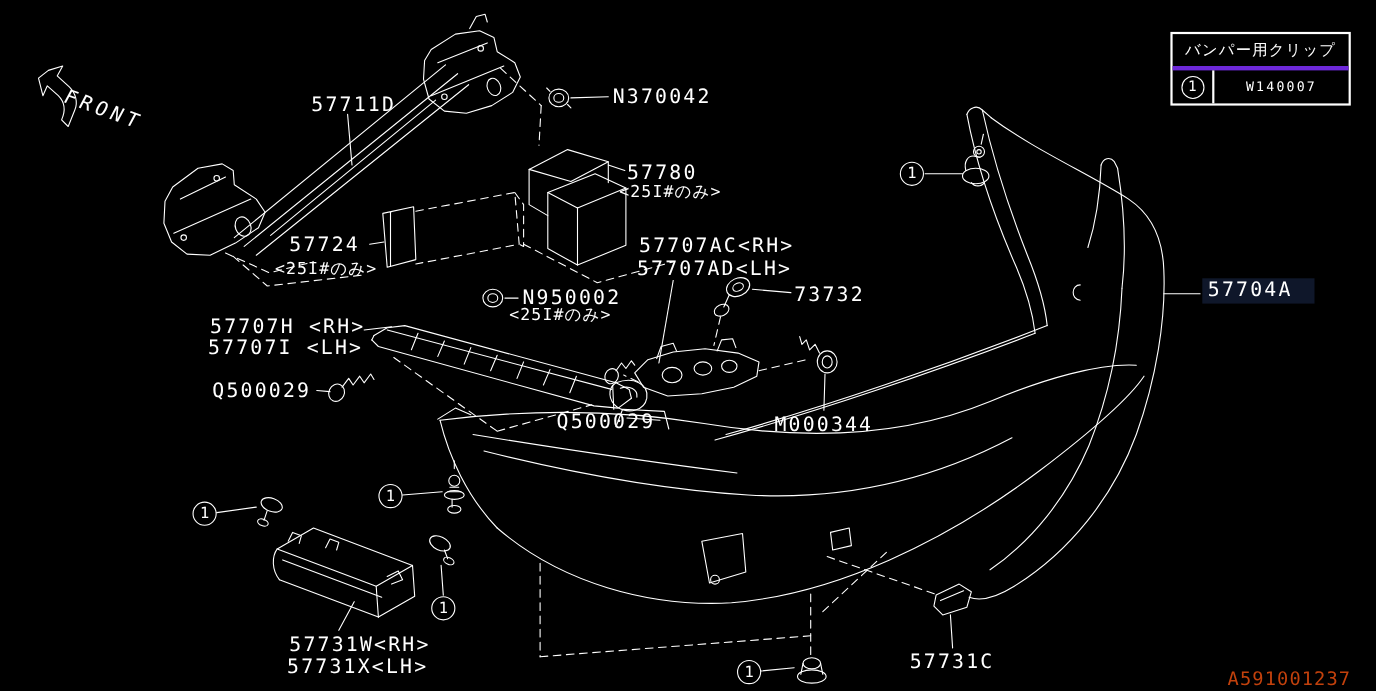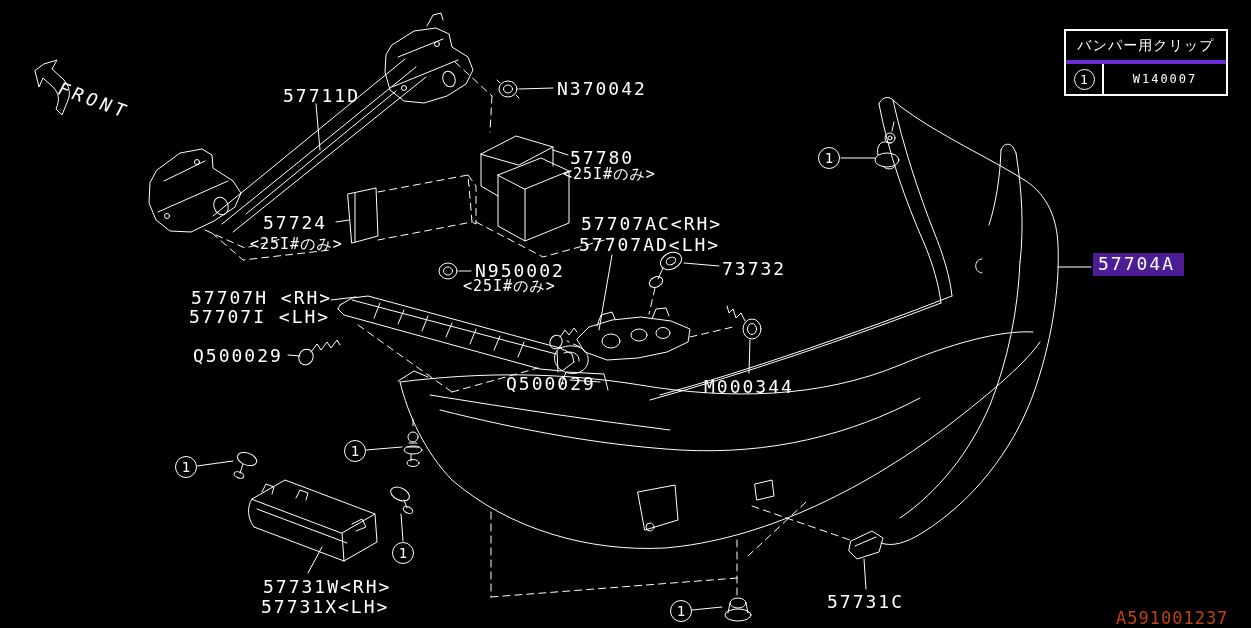--- a/index.html
+++ b/index.html
@@ -11,21 +11,21 @@
   svg.lineart { position:absolute; left:0; top:0; }
   svg.lineart path, svg.lineart ellipse, svg.lineart circle, svg.lineart line {
     stroke:#ffffff; fill:none; stroke-width:1; stroke-linecap:round; stroke-linejoin:round;
   }
   svg.lineart .dash { stroke-dasharray:7 5; }
   .lbl {
     position:absolute; color:#ffffff; font-size:18px; letter-spacing:2px;
     line-height:1; white-space:nowrap;
   }
   .note { font-size:15px; letter-spacing:1px; }
-  .hl { background:#4c1d95; padding:2px 9px 3px 5px; }
+  .hl { background:#0f172a; padding:2px 20px 3px 5px; }
   .callout {
     position:absolute; width:22px; height:22px; border:1.5px solid #ffffff;
     border-radius:50%; color:#ffffff; display:flex; align-items:center;
     justify-content:center; font-size:14px; line-height:1; box-sizing:border-box;
   }
   .front-label {
     position:absolute; left:64px; top:78px; color:#ffffff; font-size:18px;
     letter-spacing:4px; transform:rotate(20deg) skewX(-8deg); transform-origin:left top;
     white-space:nowrap;
   }

